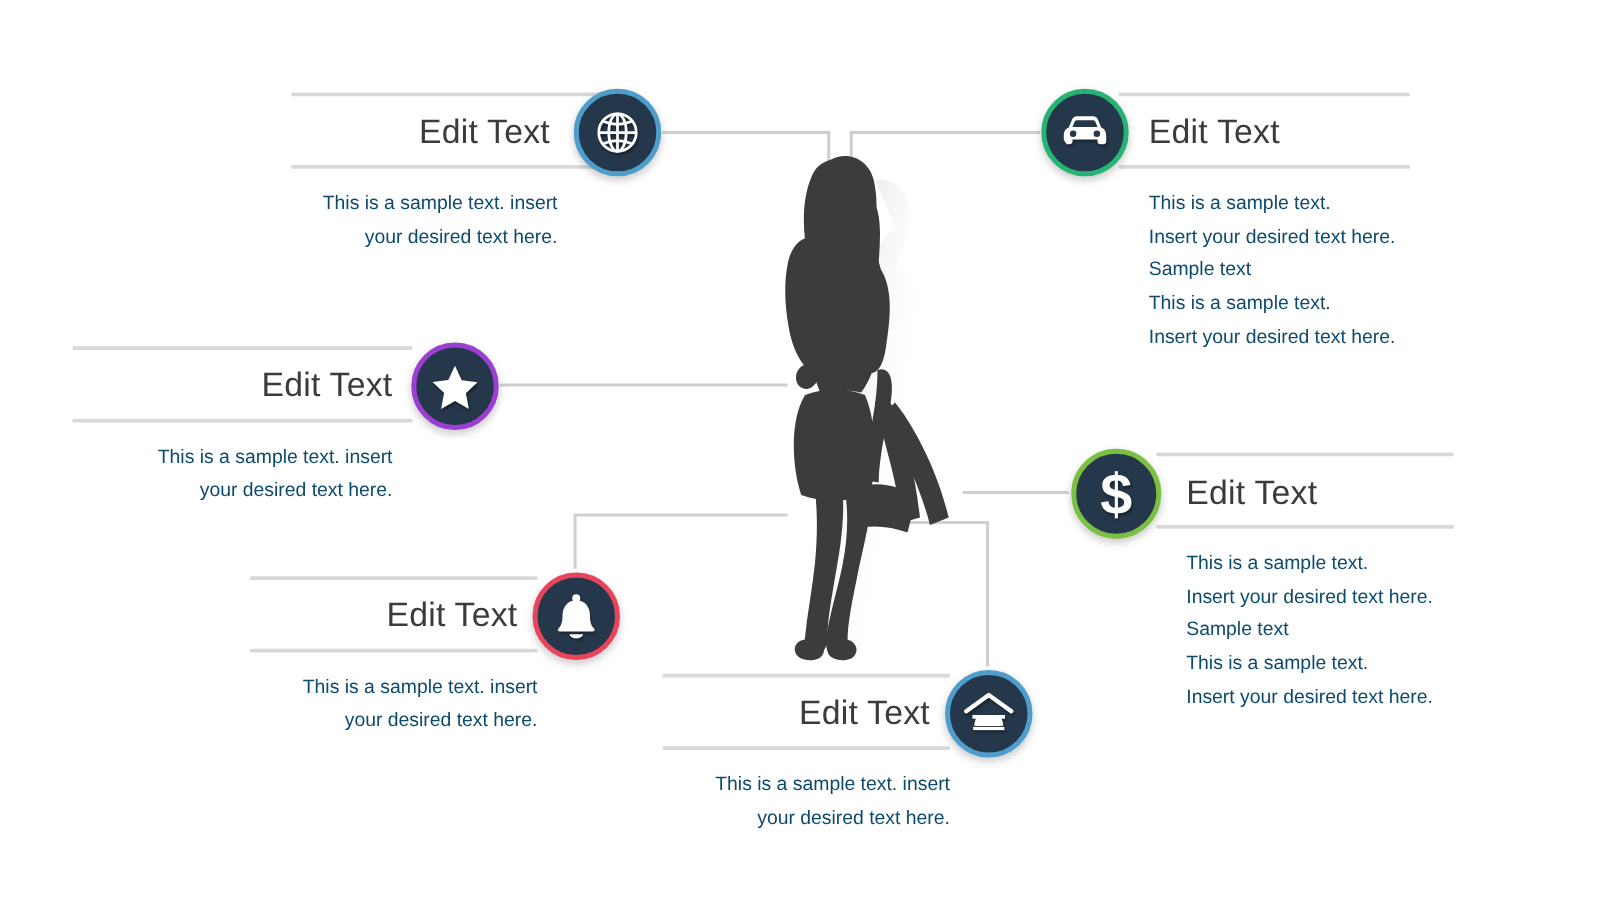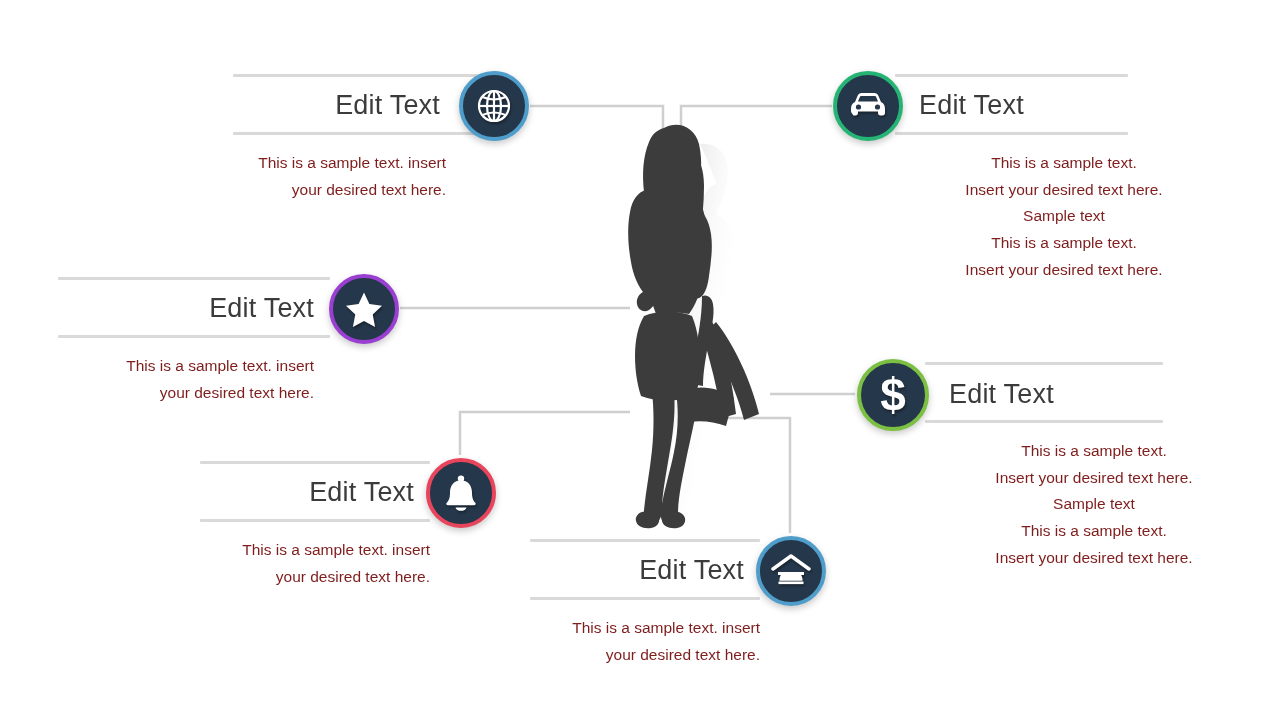--- a/index.html
+++ b/index.html
@@ -29,26 +29,26 @@
     font-size:27px;
     color:#3b3b3b;
     font-weight:400;
     letter-spacing:.2px;
     white-space:nowrap;
     line-height:1;
   }
   .body-text{
     position:absolute;
     font-size:15.5px;
-    color:#7f1d1d;
+    color:#0c4a6e;
     line-height:1.72;
     white-space:pre-line;
   }
   .body-text.right-al{text-align:right;}
-  .body-text.left-al{text-align:center;}
+  .body-text.left-al{text-align:left;}
 
   
   .badge{
     position:absolute;
     border-radius:50%;
     background:#25374a;
     display:flex;align-items:center;justify-content:center;
     box-sizing:border-box;
     box-shadow:0 3px 7px rgba(0,0,0,.22);
   }

